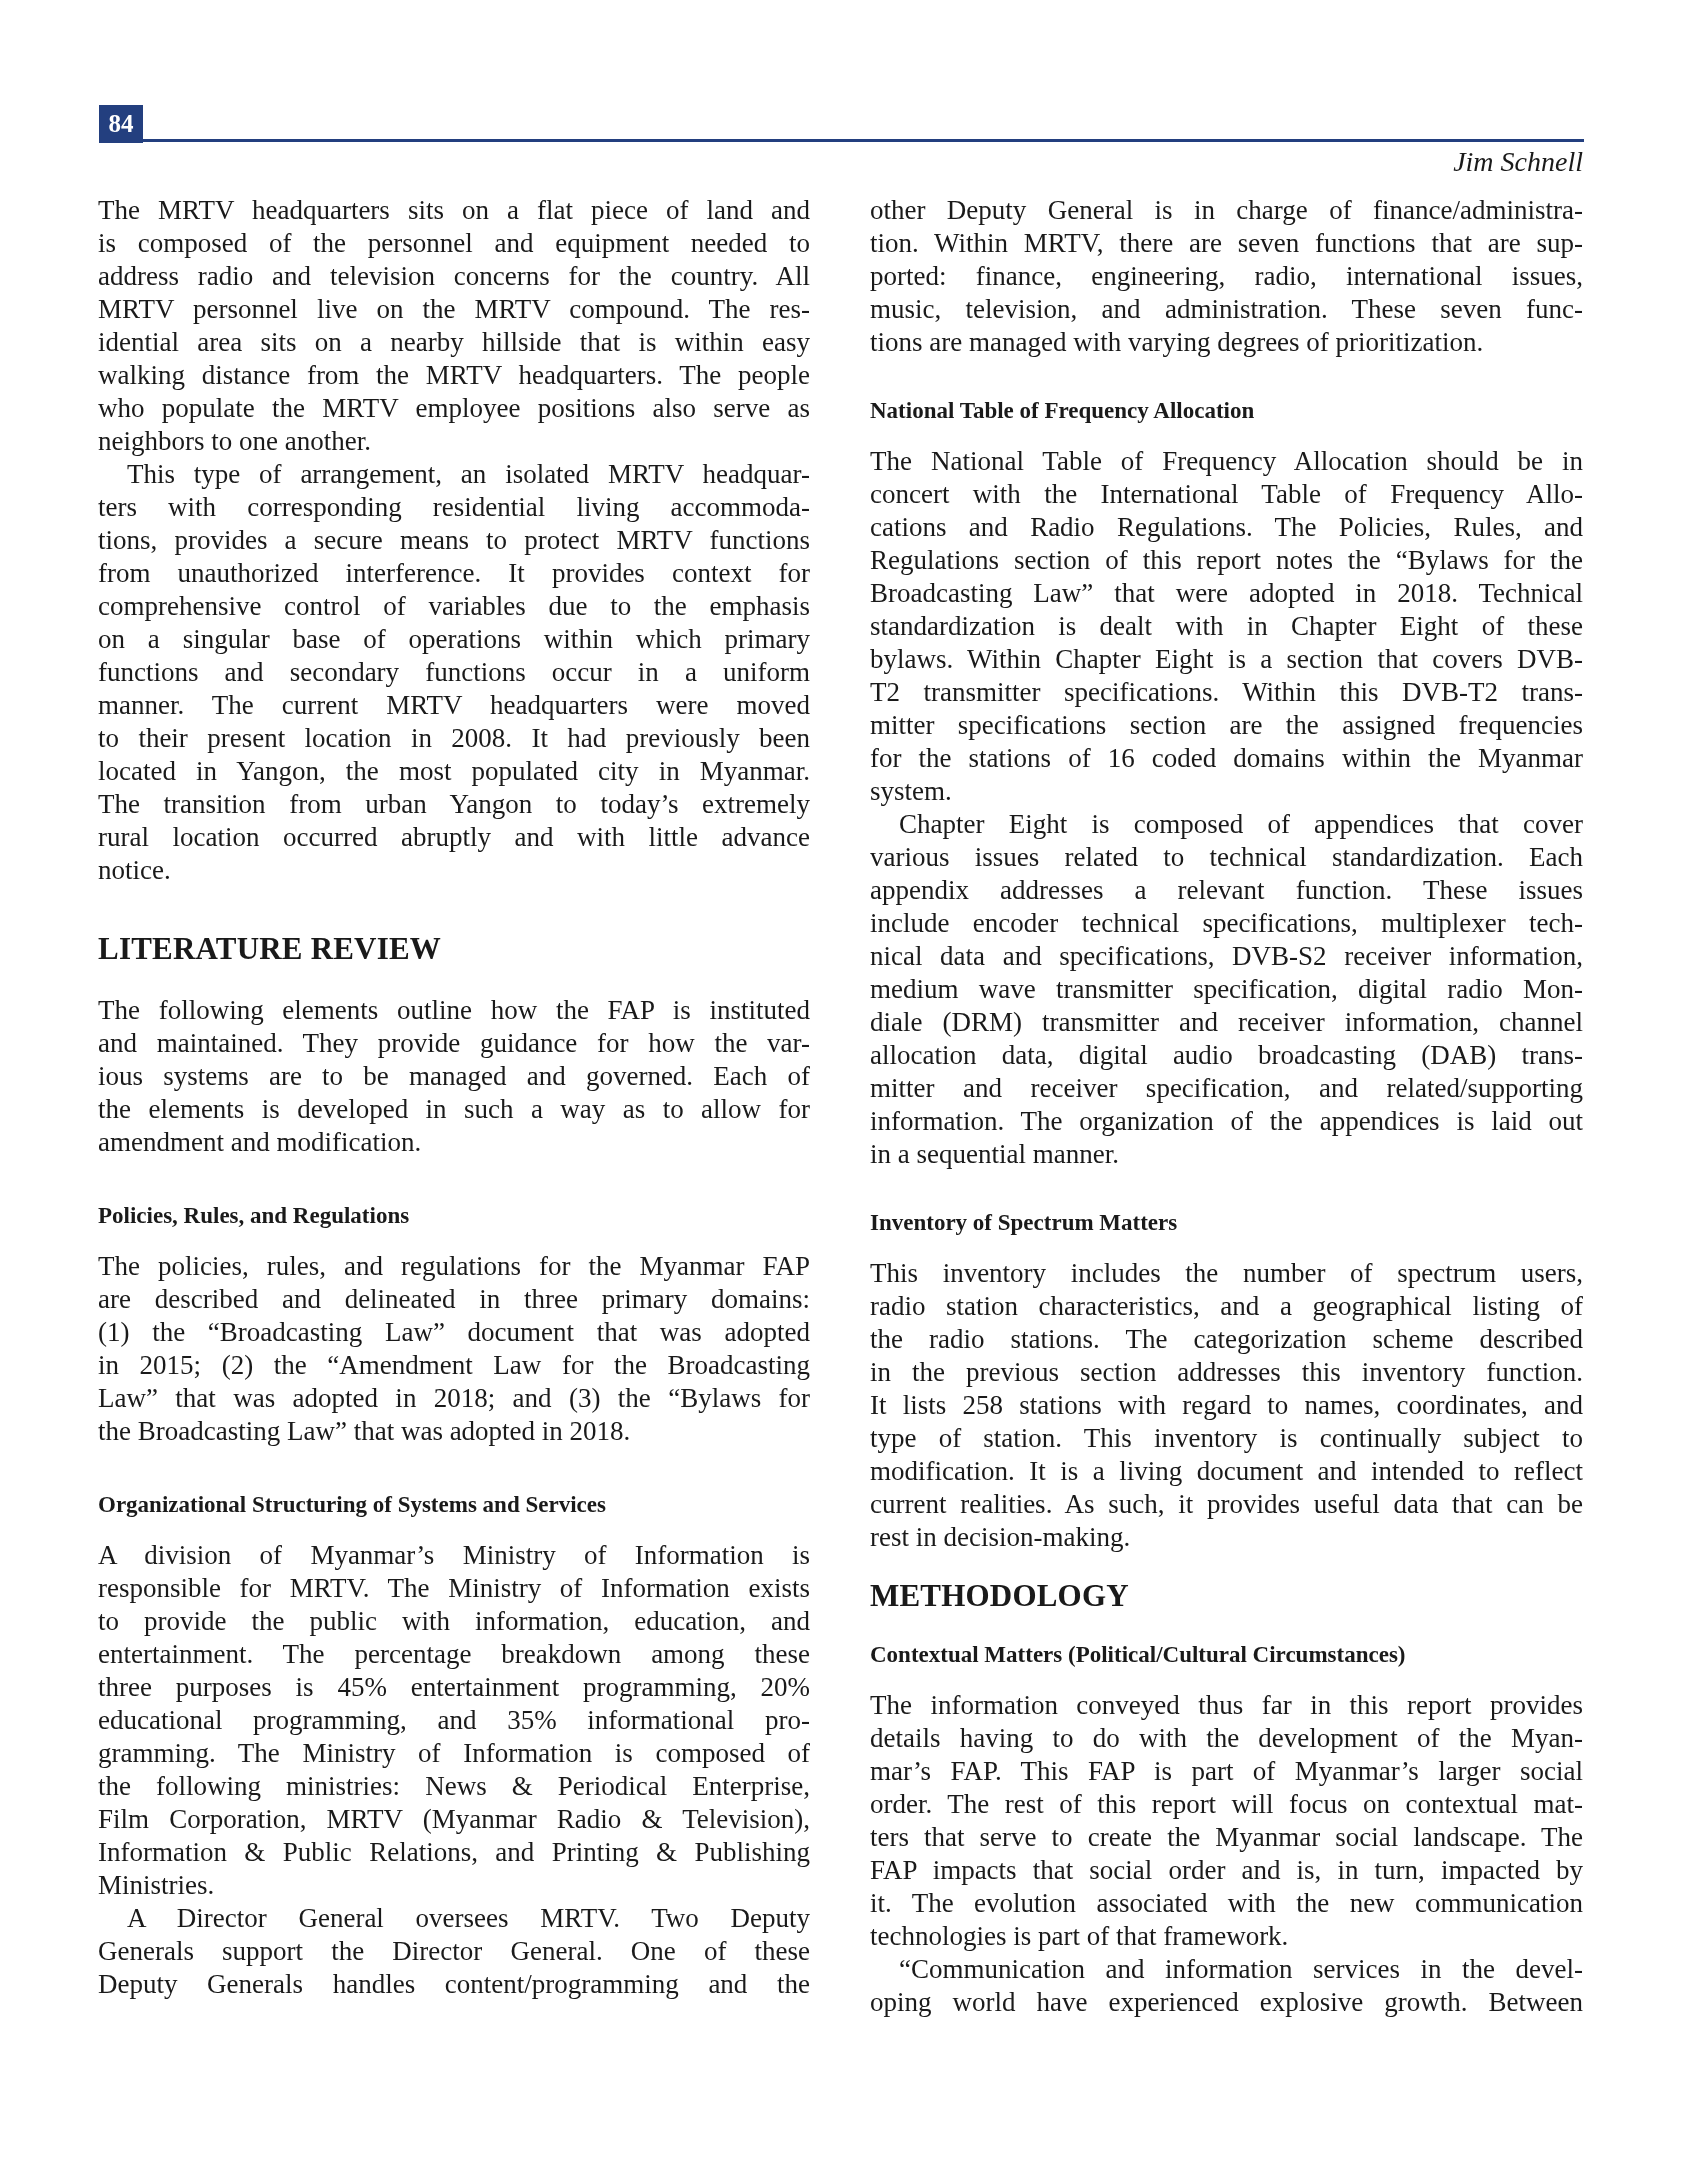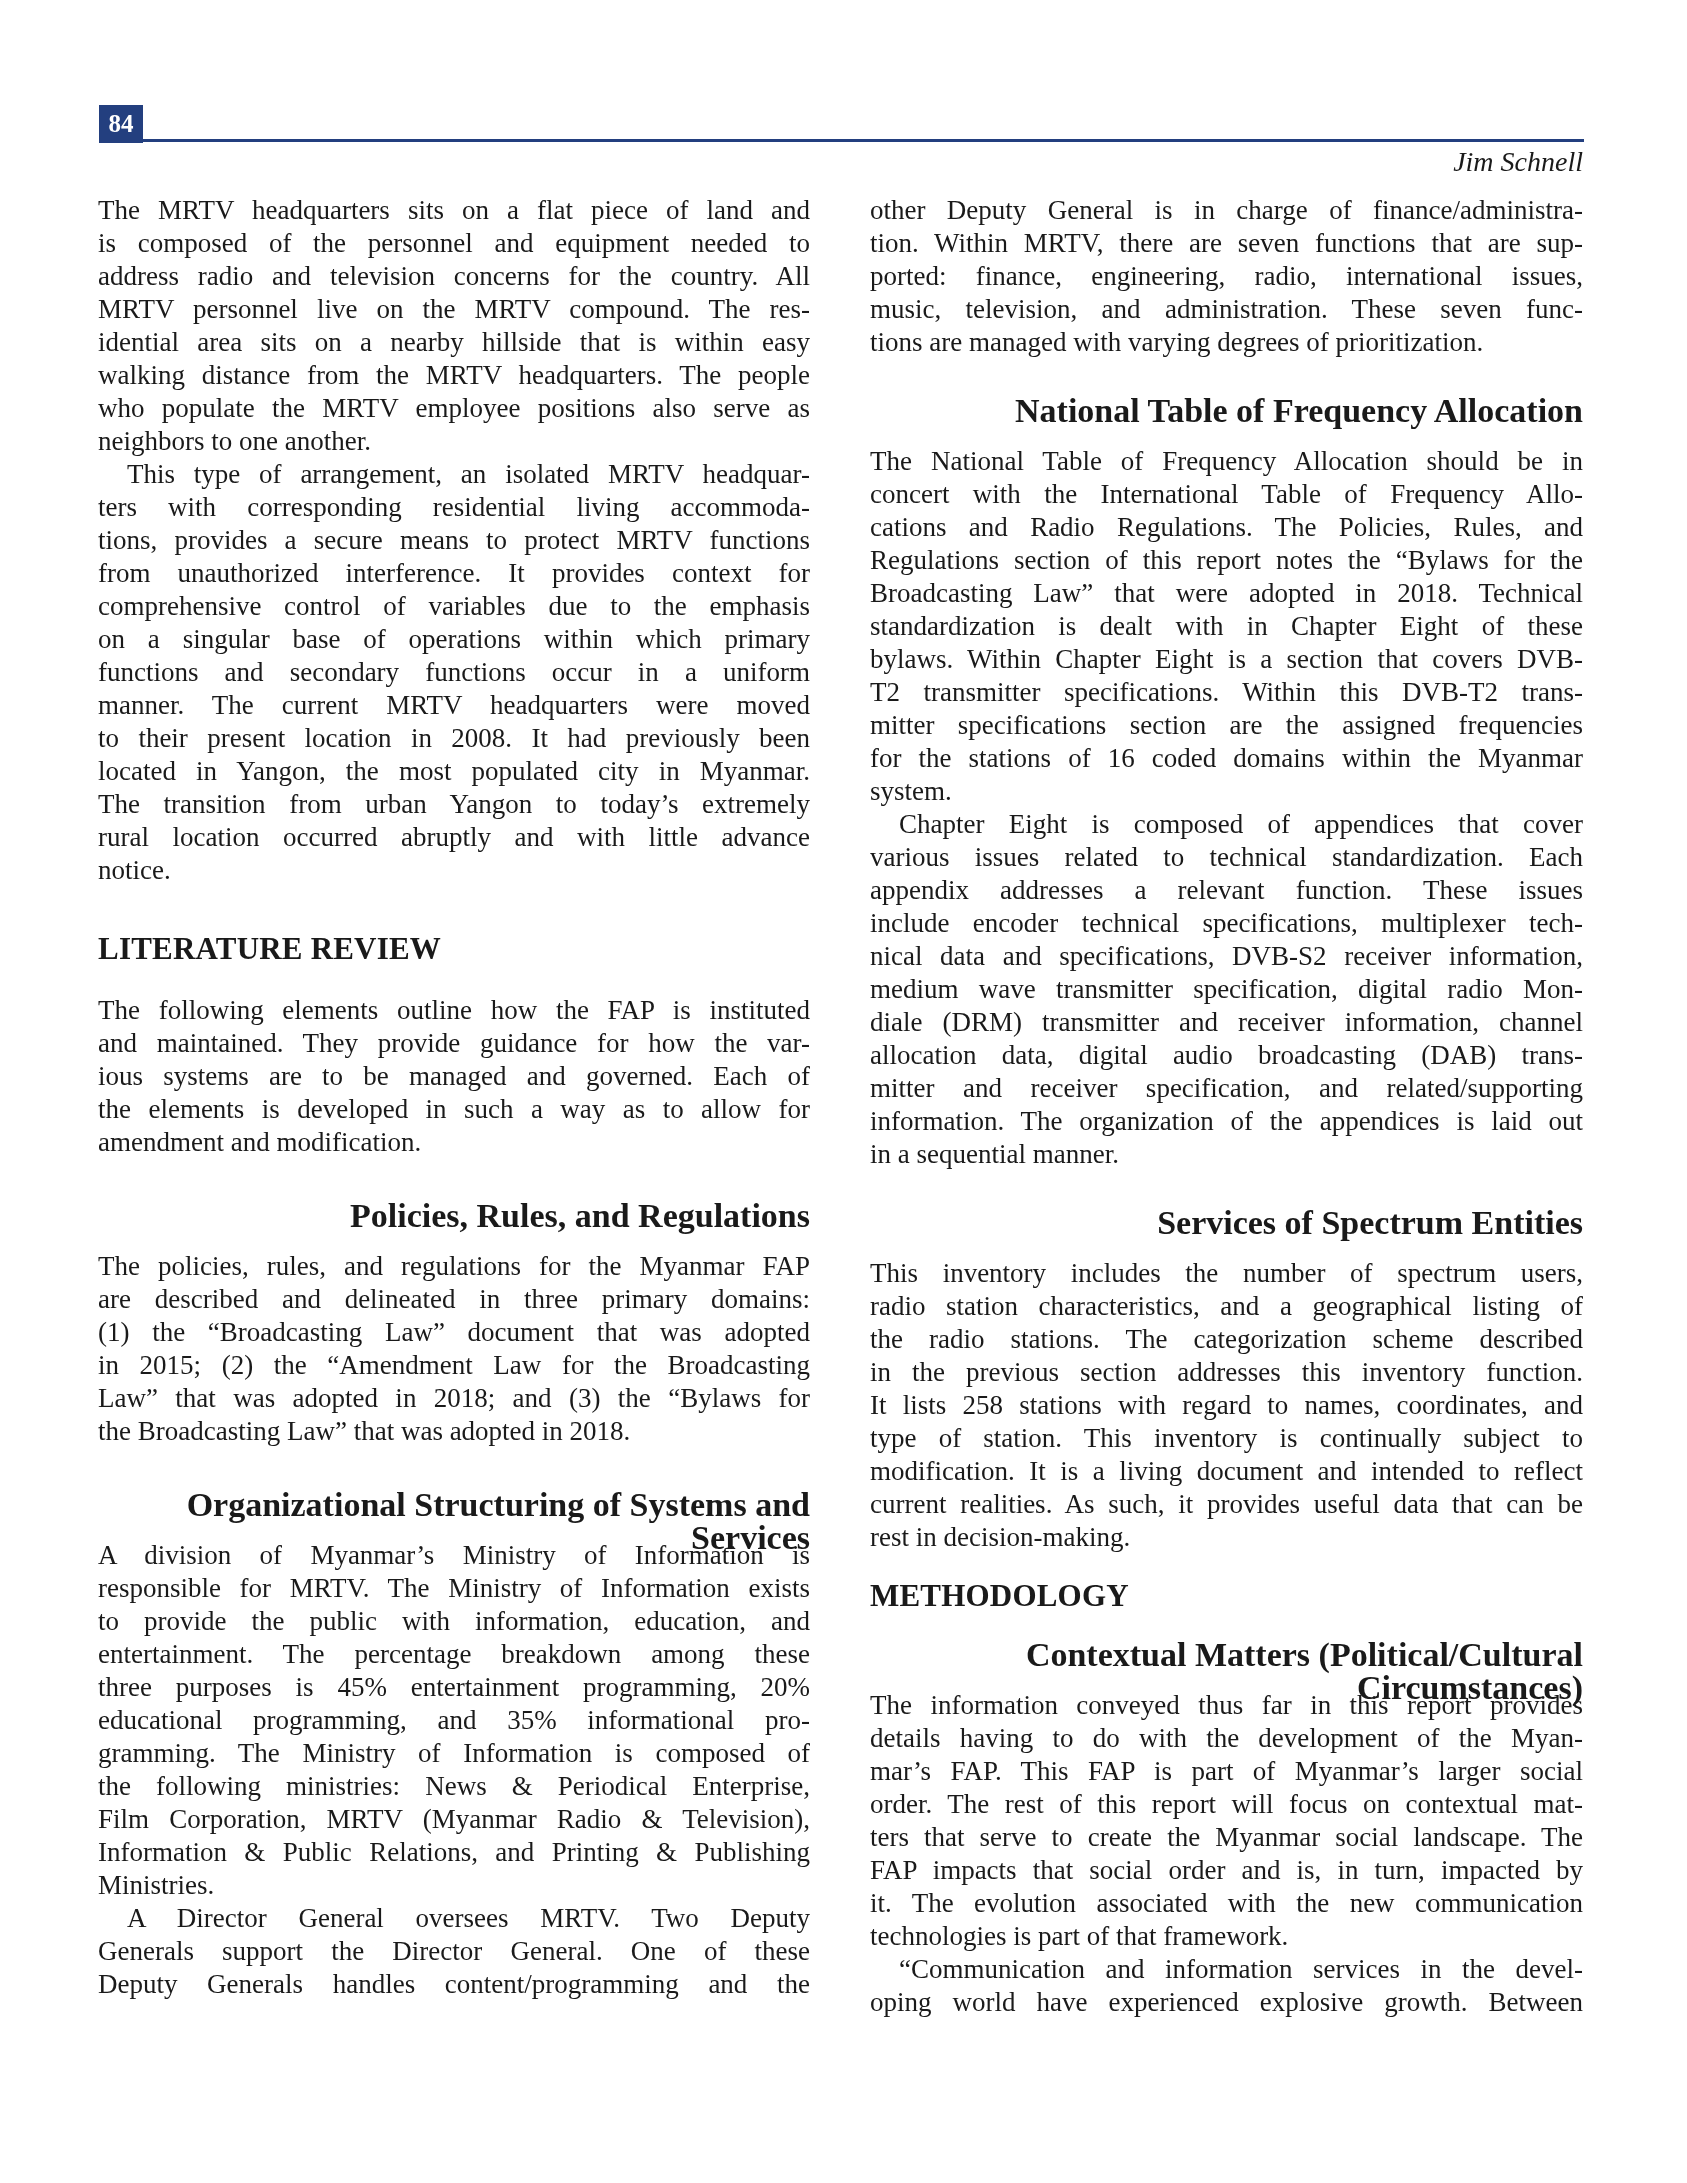--- a/index.html
+++ b/index.html
@@ -13,21 +13,21 @@
 
   .col { position:absolute; top:194px; }
   .col.left { left:98px; width:712px; }
   .col.right { left:870px; width:713px; }
 
   .ln { display:block; font-size:27px; line-height:33px; height:33px; white-space:nowrap;
         text-align:justify; text-align-last:justify; }
   .ln.last { text-align-last:left; }
   .ln.ind { text-indent:29px; }
   .h1 { display:block; font-size:31px; font-weight:bold; line-height:38px; height:38px; letter-spacing:0.2px; }
-  .h2 { display:block; font-size:34px; font-weight:bold; line-height:33px; height:33px;text-align:right; }
+  .h2 { display:block; font-size:23px; font-weight:bold; line-height:33px; height:33px; }
   .gap { display:block; }
 </style>
 </head>
 <body>
 
 <div>
   <div class="hdr-box"></div>
   <div class="hdr-num">84</div>
   <div class="hdr-rule"></div>
   <div class="hdr-author">Jim Schnell</div>
@@ -143,21 +143,21 @@
     <span class="ln">nical data and specifications, DVB-S2 receiver information,</span>
     <span class="ln">medium wave transmitter specification, digital radio Mon-</span>
     <span class="ln">diale (DRM) transmitter and receiver information, channel</span>
     <span class="ln">allocation data, digital audio broadcasting (DAB) trans-</span>
     <span class="ln">mitter and receiver specification, and related/supporting</span>
     <span class="ln">information. The organization of the appendices is laid out</span>
     <span class="ln last">in a sequential manner.</span>
   </div>
 
   <span class="gap" style="height:35px"></span>
-  <span class="h2">Services of Spectrum Entities</span>
+  <span class="h2">Inventory of Spectrum Matters</span>
   <span class="gap" style="height:18px"></span>
 
   <div>
     <span class="ln">This inventory includes the number of spectrum users,</span>
     <span class="ln">radio station characteristics, and a geographical listing of</span>
     <span class="ln">the radio stations. The categorization scheme described</span>
     <span class="ln">in the previous section addresses this inventory function.</span>
     <span class="ln">It lists 258 stations with regard to names, coordinates, and</span>
     <span class="ln">type of station. This inventory is continually subject to</span>
     <span class="ln">modification. It is a living document and intended to reflect</span>

